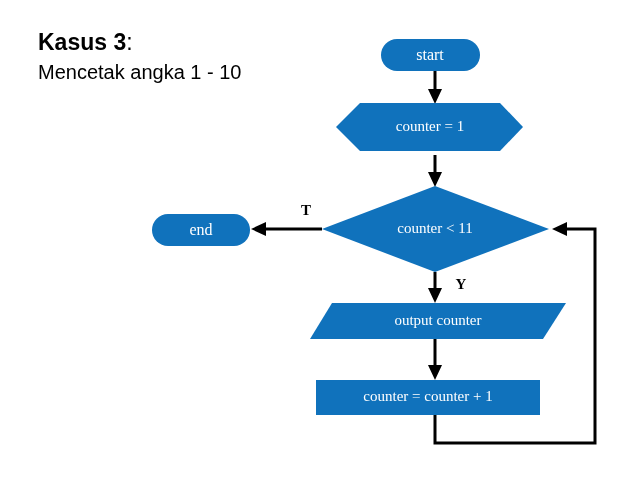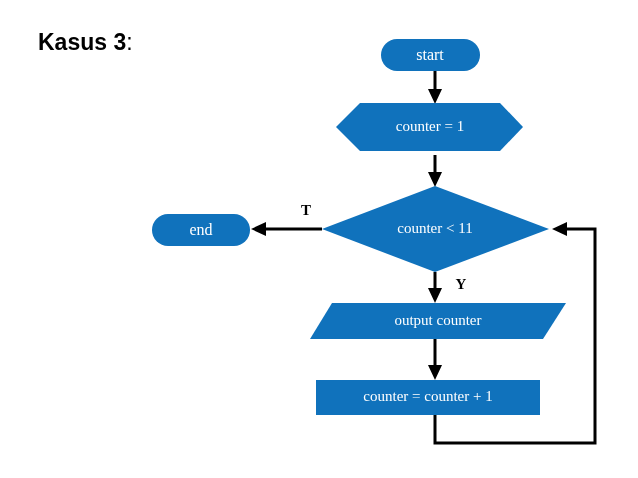--- a/index.html
+++ b/index.html
@@ -79,20 +79,21 @@
     stroke: none;
   }
 </style>
 </head>
 <body>
 
 <div id="page">
 
   <div id="title-block">
     <div id="title-line-1"><span class="kasus-bold">Kasus 3</span><span class="kasus-colon">:</span></div>
+    <div id="title-line-2">Mencetak angka 1 - 10</div>
   </div>
 
   <svg id="flowchart-svg" viewBox="0 0 638 478">
 
     <g>
       <line class="conn-line" x1="435" y1="71" x2="435" y2="95"></line>
       <polygon class="conn-head" points="435,104 428,89 442,89"></polygon>
     </g>
 
     <g>

